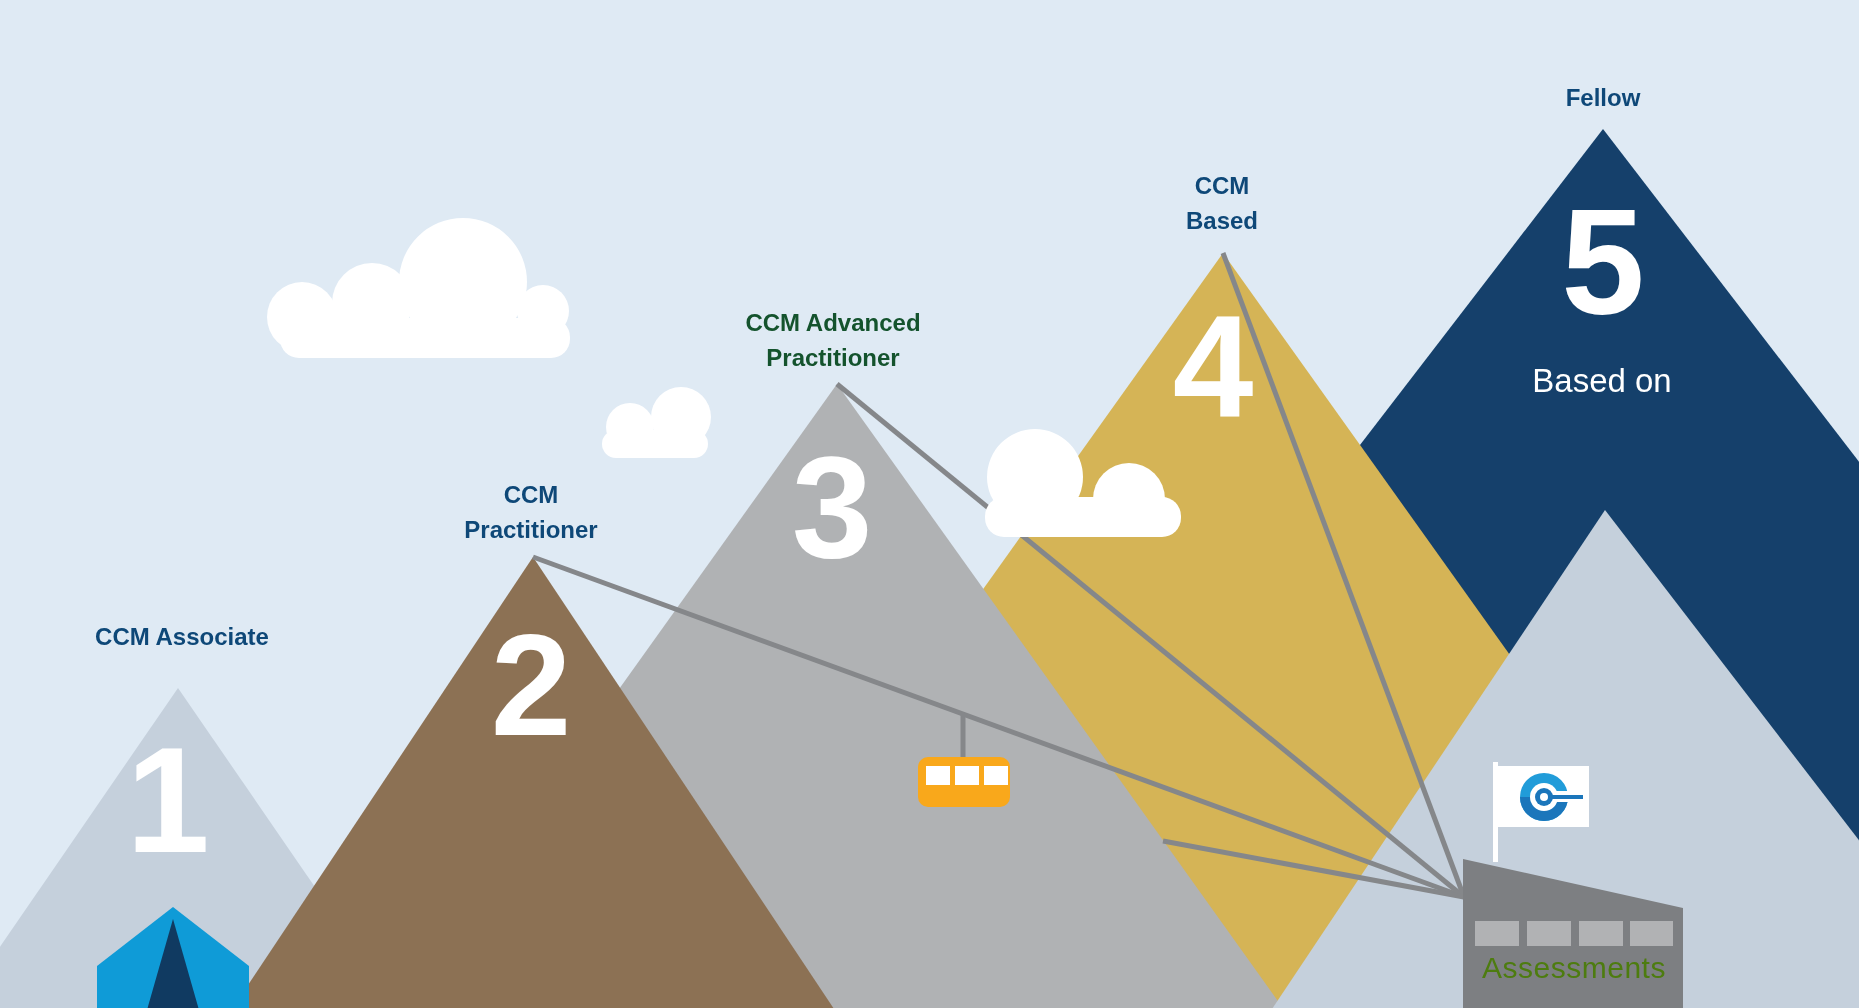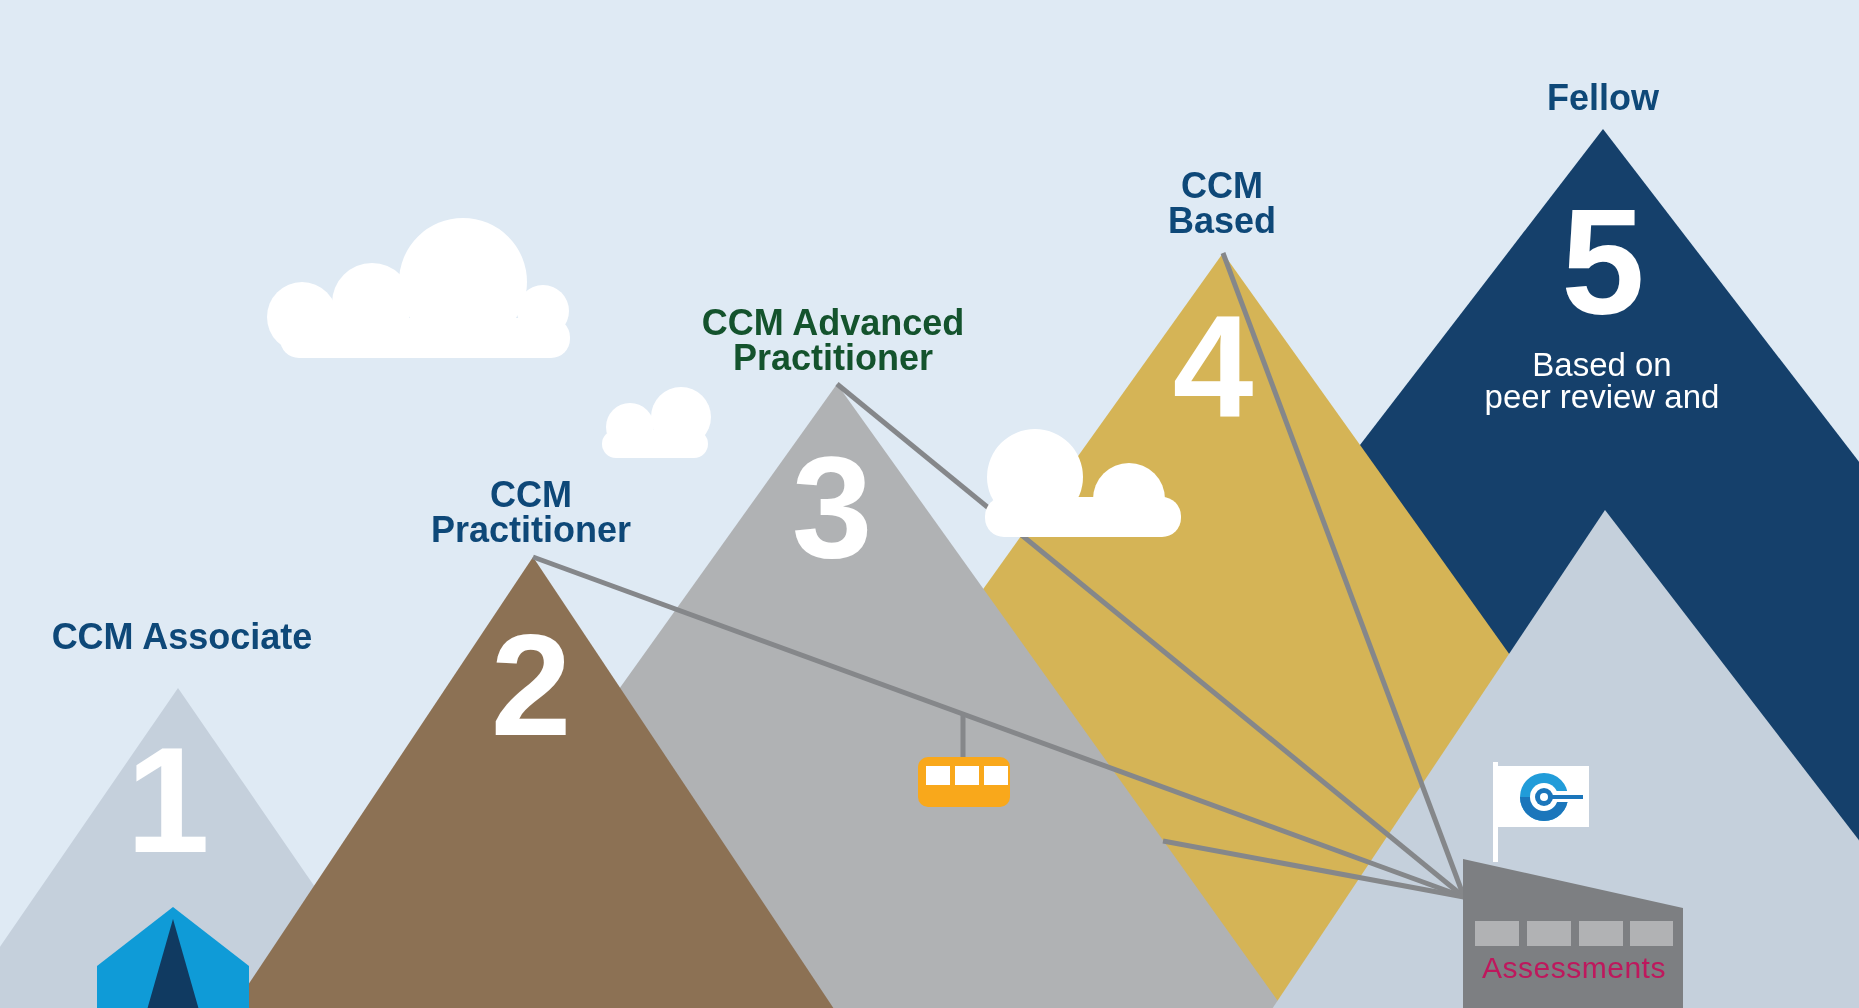--- a/index.html
+++ b/index.html
@@ -3,24 +3,24 @@
 <meta charset="utf-8">
 <style>
   html,body{margin:0;padding:0;background:#DFEAF4;}
   #canvas{
     position:relative;width:1859px;height:1008px;overflow:hidden;
     font-family:"Liberation Sans", sans-serif;
     background:#DFEAF4;
   }
   #scene{position:absolute;left:0;top:0;}
   .txt{position:absolute;transform:translate(-50%,-50%);text-align:center;white-space:nowrap;}
-  .lvl-label{font-size:36px;line-height:35px;font-weight:700;}
+  .lvl-label{font-size:24px;line-height:35px;font-weight:700;}
   .num{color:#FFFFFF;font-weight:700;}
   .note{color:#FFFFFF;font-size:33px;line-height:32px;font-weight:400;}
-  .assess{color:#be185d;font-size:30px;font-weight:400;letter-spacing:0.5px;}
+  .assess{color:#4d7c0f;font-size:30px;font-weight:400;letter-spacing:0.5px;}
 </style>
 </head>
 <body>
 
 <div id="canvas">
 
   <svg id="scene" width="1859" height="1008" viewBox="0 0 1859 1008">
 
     <rect x="0" y="0" width="1859" height="1008" fill="#DFEAF4"></rect>
 
@@ -120,18 +120,17 @@
   <div class="txt lvl-label" style="left:1603px;top:97px;color:#0E4878;">Fellow</div>
 
   <div class="txt num" style="left:168px;top:800px;font-size:150px;">1</div>
   <div class="txt num" style="left:531px;top:685px;font-size:145px;">2</div>
   <div class="txt num" style="left:832px;top:507px;font-size:145px;">3</div>
   <div class="txt num" style="left:1213px;top:366px;font-size:145px;">4</div>
   <div class="txt num" style="left:1603px;top:262px;font-size:150px;">5</div>
 
   <div class="txt note" style="left:1602px;top:381px;">
     <div>Based on</div>
-    <div>peer review and</div>
   </div>
 
   <div class="txt assess" style="left:1574px;top:968px;">Assessments</div>
 
 </div>
 
 </body></html>

